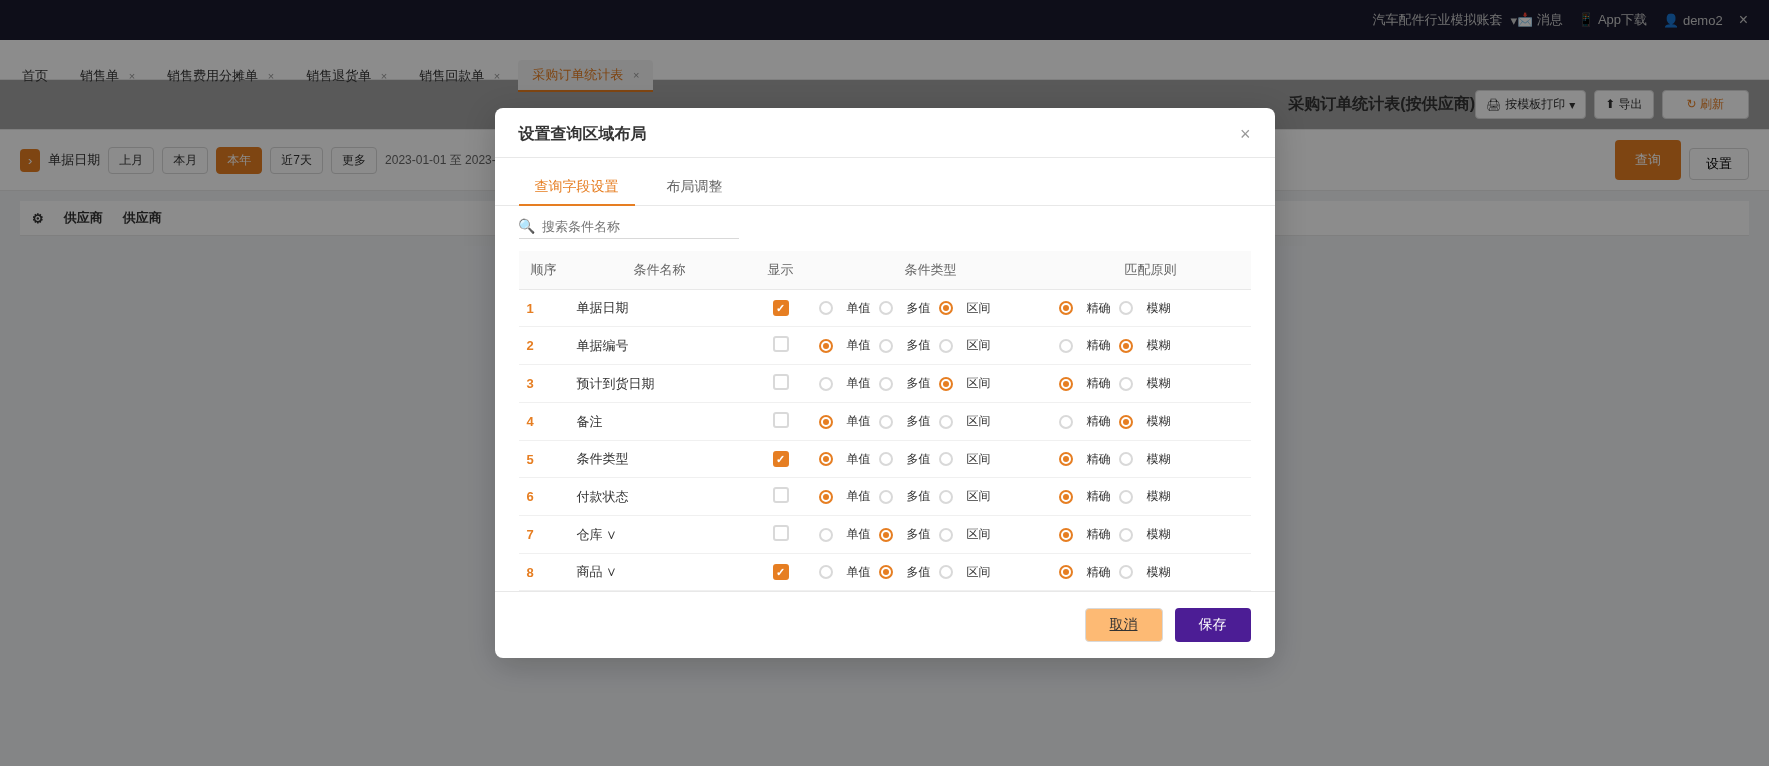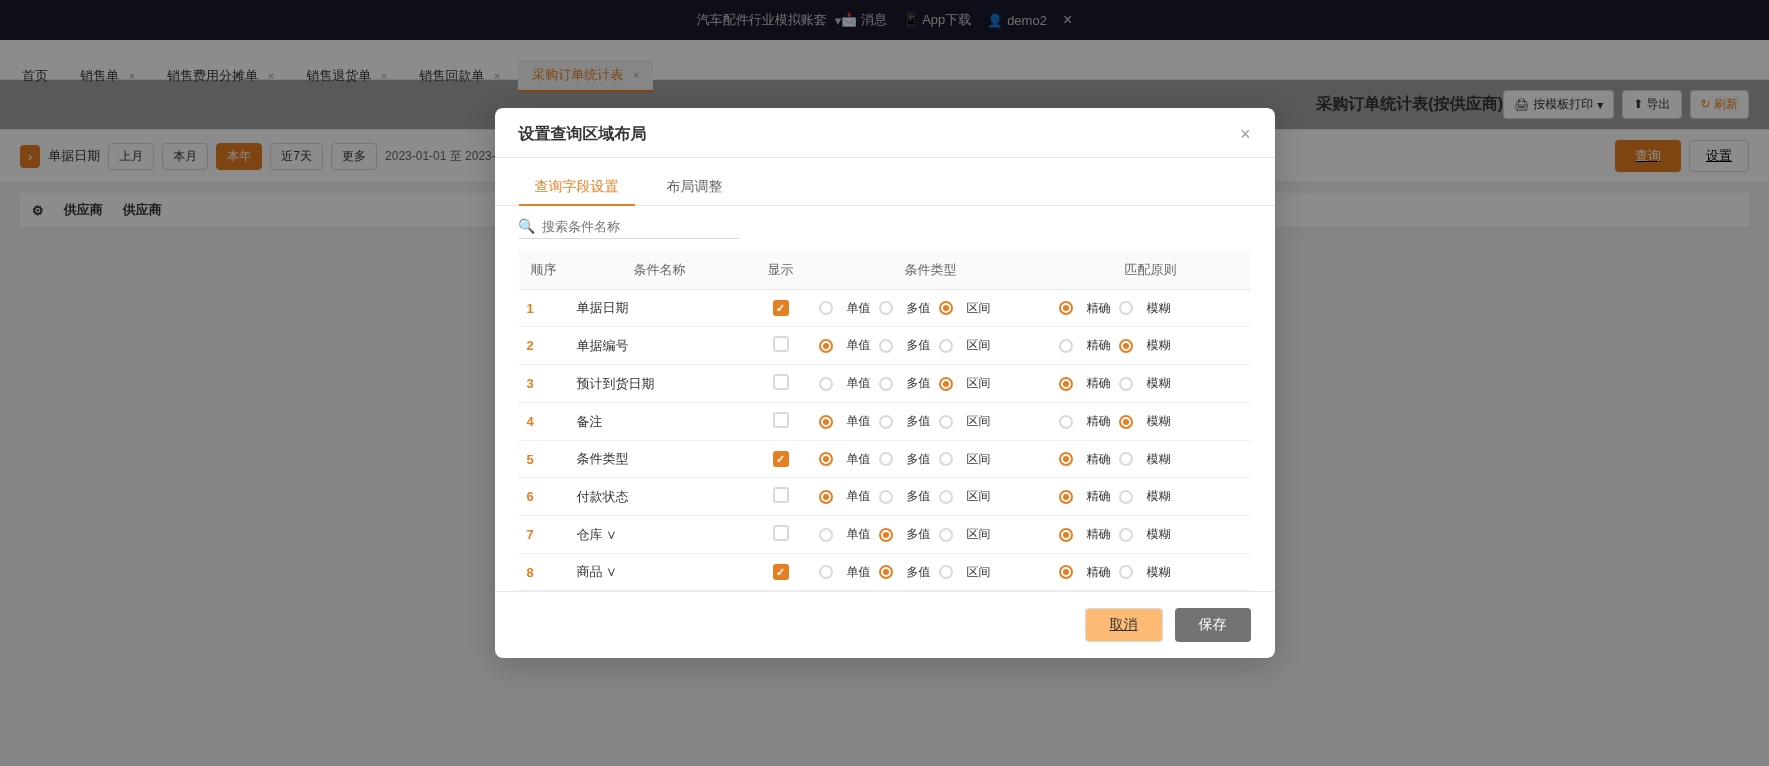--- a/index.html
+++ b/index.html
@@ -4,22 +4,22 @@
   <style>
     * { box-sizing: border-box; margin: 0; padding: 0; font-family: 'Microsoft YaHei', Arial, sans-serif; }
     body { width: 1769px; height: 766px; overflow: hidden; background: #f0f2f5; }
 
     
     .top-bar {
       height: 40px;
       background: #1a1a2e;
       display: flex;
       align-items: center;
-      justify-content: center;
-      padding: 0 28px;
+      justify-content: flex-end;
+      padding: 0 21px;
       color: #fff;
     }
     .top-bar-left { display: flex; align-items: center; gap: 8px; font-size: 13px; color: #ccc; }
     .top-bar-right { display: flex; align-items: center; gap: 16px; font-size: 13px; color: #ccc; }
     .close-top { color: #ccc; cursor: pointer; font-size: 16px; }
 
     
     .tab-bar {
       height: 40px;
       background: #fff;
@@ -52,39 +52,39 @@
       display: flex;
       align-items: center;
       justify-content: flex-end;
       padding: 0 20px;
       border-bottom: 1px solid #e8e8e8;
     }
     .page-title { font-size: 16px; font-weight: bold; color: #333; }
     .header-actions { display: flex; align-items: center; gap: 8px; }
     .btn-template { background: #fff; border: 1px solid #d9d9d9; padding: 5px 10px; font-size: 12px; color: #333; cursor: pointer; border-radius: 4px; display: flex; align-items: center; gap: 4px; }
     .btn-export { background: #fff; border: 1px solid #d9d9d9; padding: 5px 10px; font-size: 12px; color: #333; cursor: pointer; border-radius: 4px; }
-    .btn-refresh { background: #fff; border: 1px solid #d9d9d9; padding: 5px 10px; font-size: 12px; color: #e67e22; cursor: pointer; border-radius: 4px; }
+    .btn-refresh { background: #fff; border: 1px solid #d9d9d9; padding: 5px 24px; font-size: 12px; color: #e67e22; cursor: pointer; border-radius: 4px; }
 
     
     .filter-bar {
       background: #fff;
       padding: 10px 20px;
       display: flex;
       align-items: center;
       gap: 8px;
       border-bottom: 1px solid #e8e8e8;
     }
     .filter-toggle { background: #e67e22; color: #fff; border: none; padding: 4px 8px; cursor: pointer; border-radius: 4px; font-size: 13px; }
     .filter-label { font-size: 13px; color: #333; }
     .filter-btn { padding: 4px 10px; font-size: 12px; border: 1px solid #d9d9d9; background: #fff; cursor: pointer; border-radius: 4px; color: #333; }
     .filter-btn.active { background: #e67e22; color: #fff; border-color: #e67e22; }
     .filter-date { font-size: 12px; color: #666; }
-    .action-btns { margin-left: auto; display: flex; gap: 8px; text-decoration: underline; }
+    .action-btns { margin-left: auto; display: flex; gap: 8px; }
     .btn-query { background: #e67e22; color: #fff; border: none; padding: 6px 20px; font-size: 13px; cursor: pointer; border-radius: 4px; }
-    .btn-set { background: #fff; border: 1px solid #d9d9d9; padding: 6px 16px; font-size: 13px; cursor: pointer; border-radius: 4px; }
+    .btn-set { background: #fff; border: 1px solid #d9d9d9; padding: 6px 16px; font-size: 13px; cursor: pointer; border-radius: 4px; margin-top: 8px; }
 
     
     .table-area {
       background: #f0f2f5;
       padding: 10px 20px;
       position: relative;
     }
     .table-header-row {
       display: flex;
       align-items: center;
@@ -267,21 +267,21 @@
       border: 1px solid #d9d9d9;
       background: #fdba74;
       cursor: pointer;
       border-radius: 4px;
       color: #333;
       text-decoration: underline;
     }
     .btn-save {
       padding: 7px 24px;
       font-size: 14px;
-      background: #737373;
+      background: #4c1d95;
       color: #fff;
       border: none;
       cursor: pointer;
       border-radius: 4px;
     }
 
     
     .dialog-table::-webkit-scrollbar { width: 6px; }
     .dialog-table::-webkit-scrollbar-thumb { background: #ccc; border-radius: 3px; }
 

